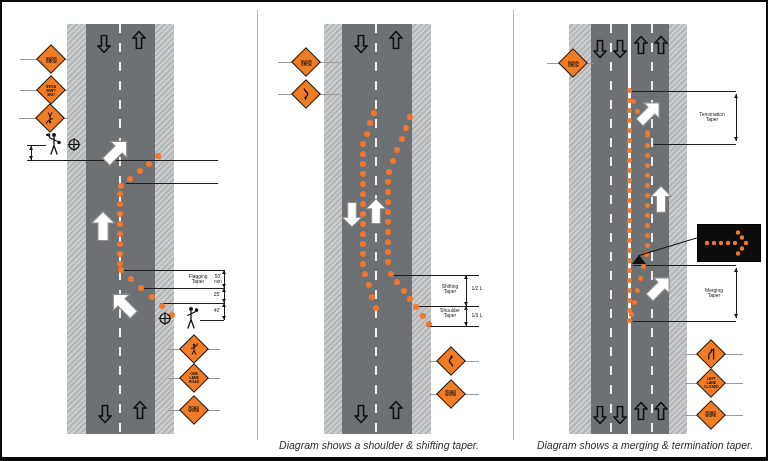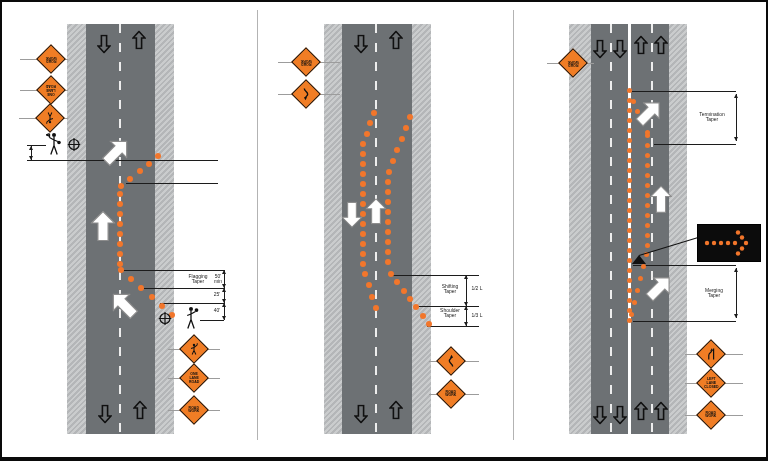--- a/index.html
+++ b/index.html
@@ -423,14 +423,16 @@
 Taper</span>
   <span class="dim" style="left:475px;top:287px">1/2 L</span>
   <span class="dim" style="left:448px;top:311px">Shoulder
 Taper</span>
   <span class="dim" style="left:475px;top:314px">1/3 L</span>
   <span class="dim" style="left:710px;top:115px">Termination
 Taper</span>
   <span class="dim" style="left:712px;top:291px">Merging
 Taper</span>
 
+  <div class="caption" style="left:377px;top:443px">Diagram shows a shoulder &amp; shifting taper.</div>
+  <div class="caption" style="left:643px;top:443px">Diagram shows a merging &amp; termination taper.</div>
 
 </div>
 
 </body></html>

